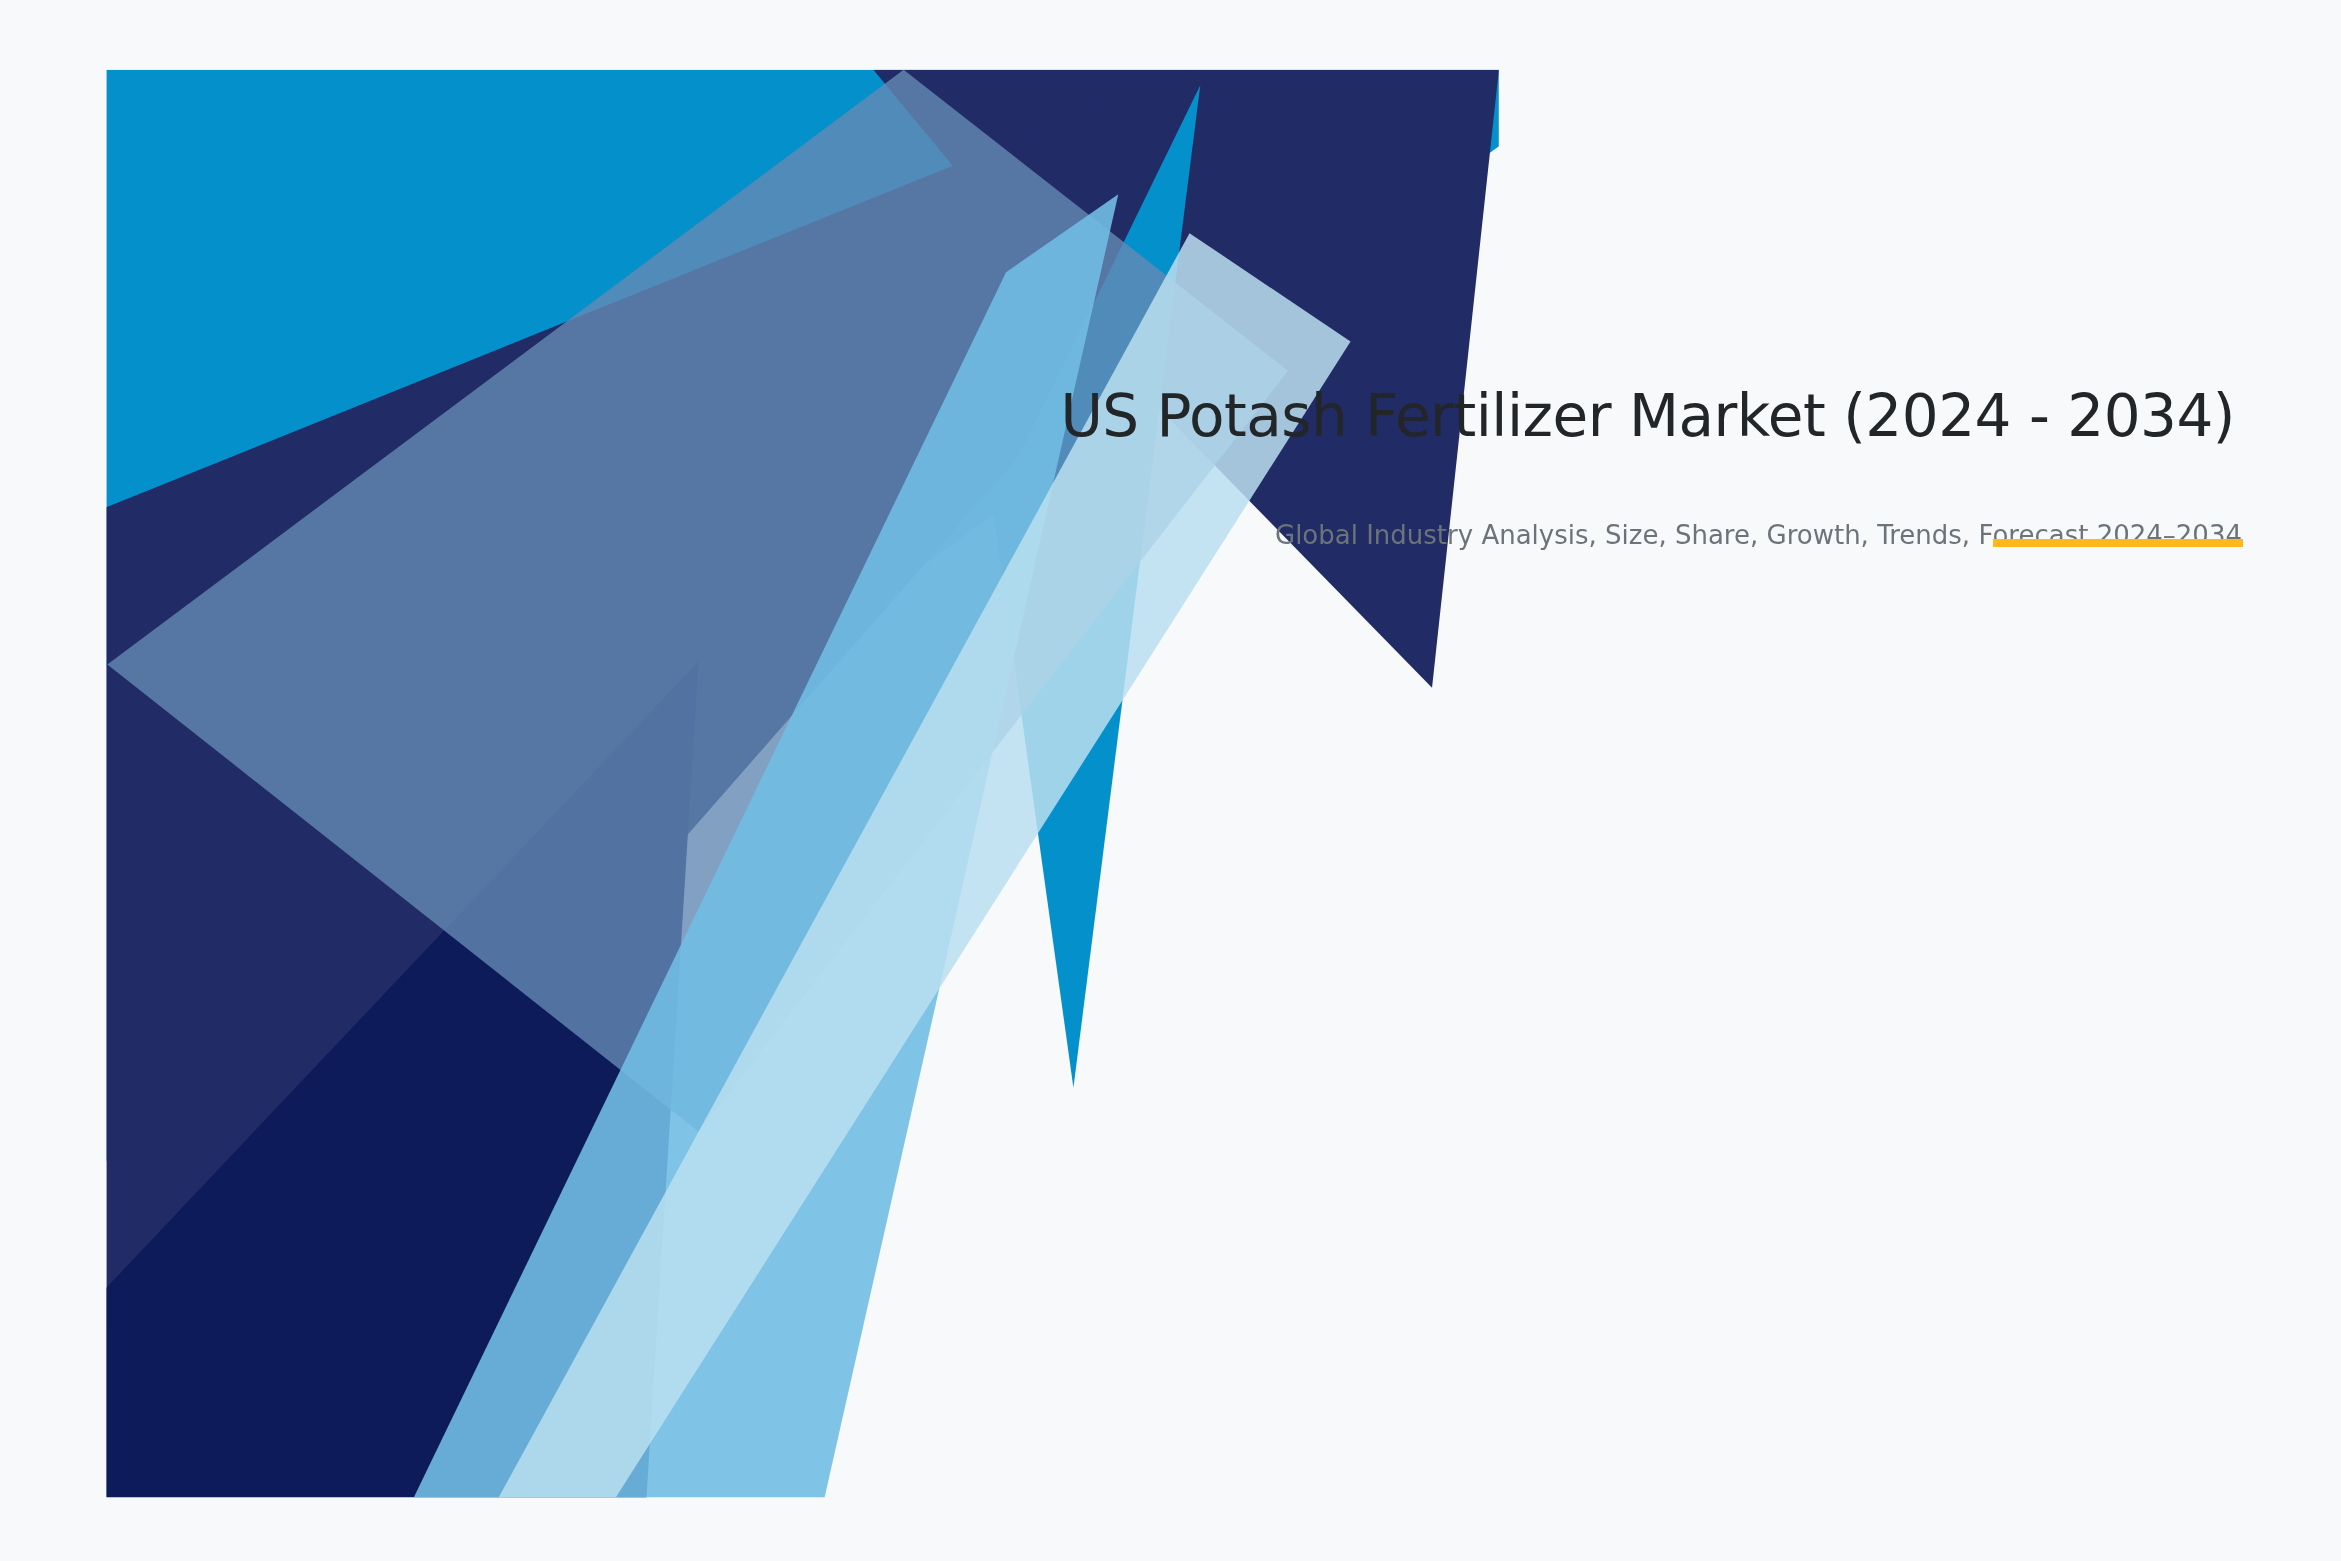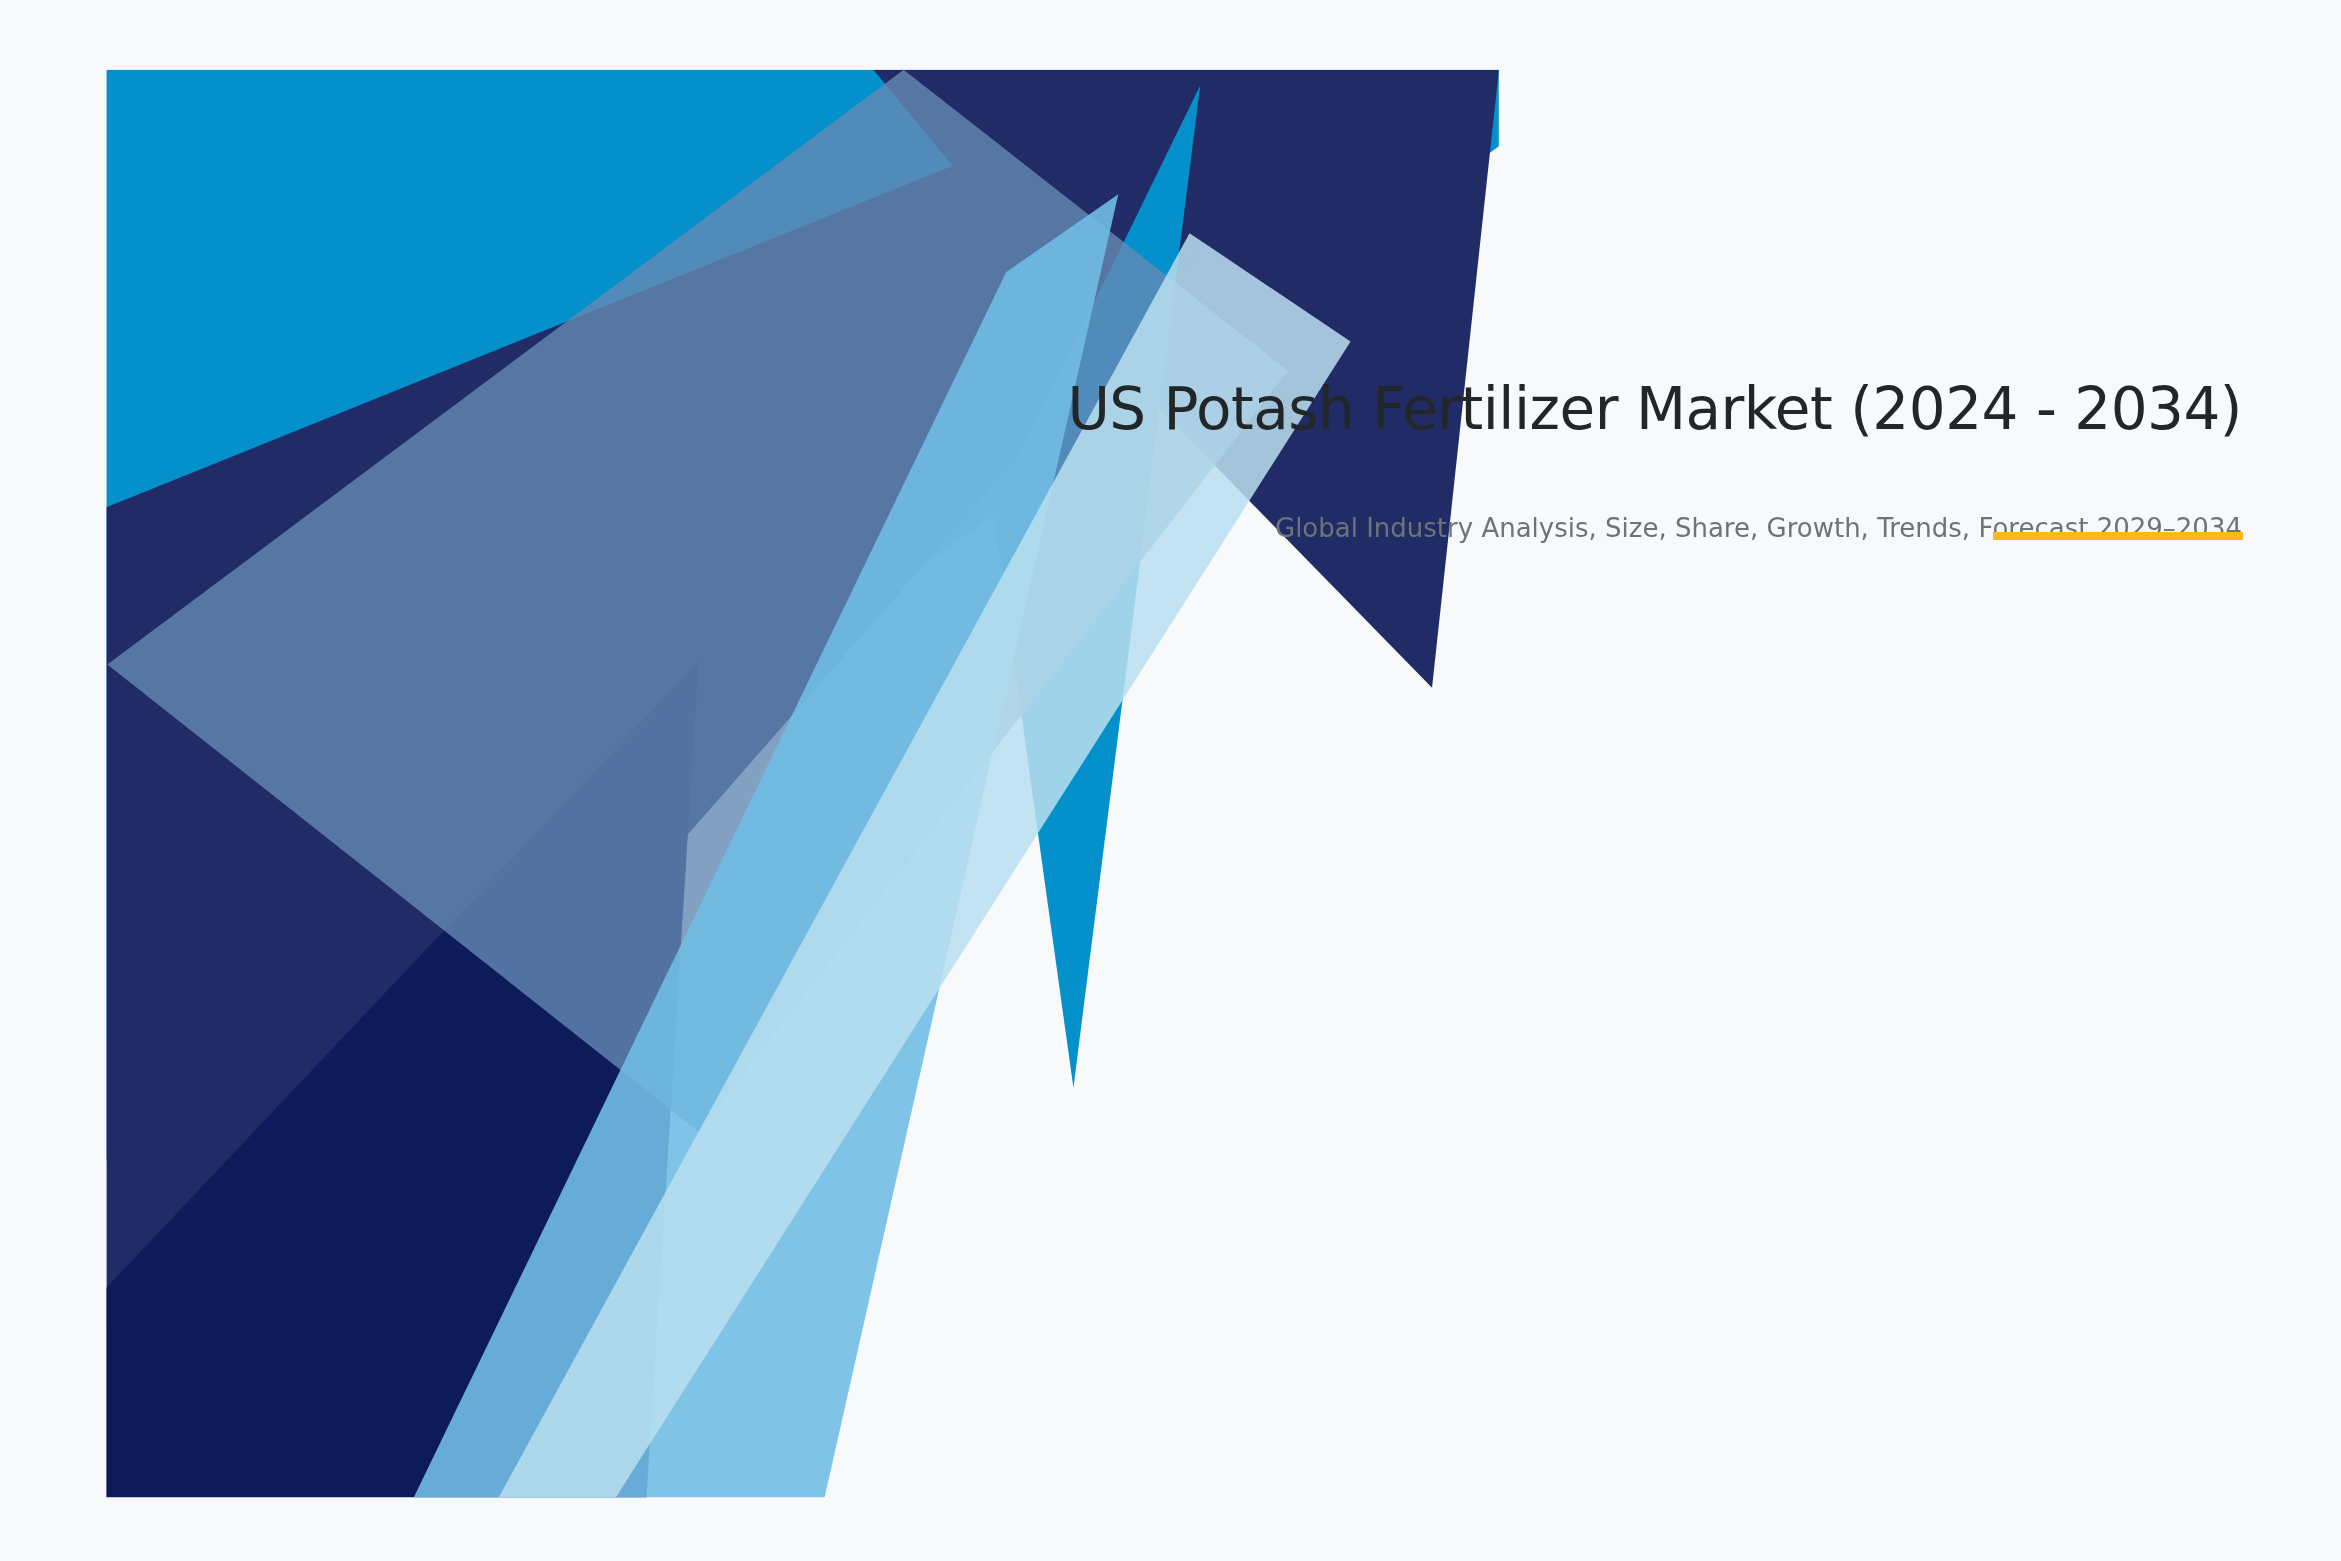--- a/index.html
+++ b/index.html
@@ -42,21 +42,21 @@
     left: 1066px;
     top: 161px;
     width: 250px;
     height: 8.3px;
     background: #ffb81c;
     z-index: 1;
   }
   .page-title {
     position: relative;
     z-index: 2;
-    margin: 0;
+    margin: 7px;
     font-family: "DejaVu Sans", sans-serif;
     font-weight: 400;
     font-size: 58px;
     line-height: 1.33;
     letter-spacing: -0.5px;
     color: #232629;
     text-align: right;
   }
   .subtitle {
     margin: 62px 0 0 0;
@@ -89,17 +89,17 @@
       <polygon fill="#71bce3" fill-opacity="0.90" points="2292,398 1690,3070 848,3070 2062,558"></polygon>
       <polygon fill="#badff0" fill-opacity="0.85" points="2768,700 1262,3070 1022,3070 2438,478"></polygon>
     </g>
   </svg>
 
   <div class="text-block">
     <div class="title-wrap">
       <span class="accent-bar"></span>
       <h1 class="page-title">US Potash Fertilizer Market (2024 - 2034)</h1>
     </div>
-    <p class="subtitle">Global Industry Analysis, Size, Share, Growth, Trends, Forecast 2029–2034</p>
+    <p class="subtitle">Global Industry Analysis, Size, Share, Growth, Trends, Forecast 2024–2034</p>
   </div>
 
 </div>
 
 
 </body></html>

